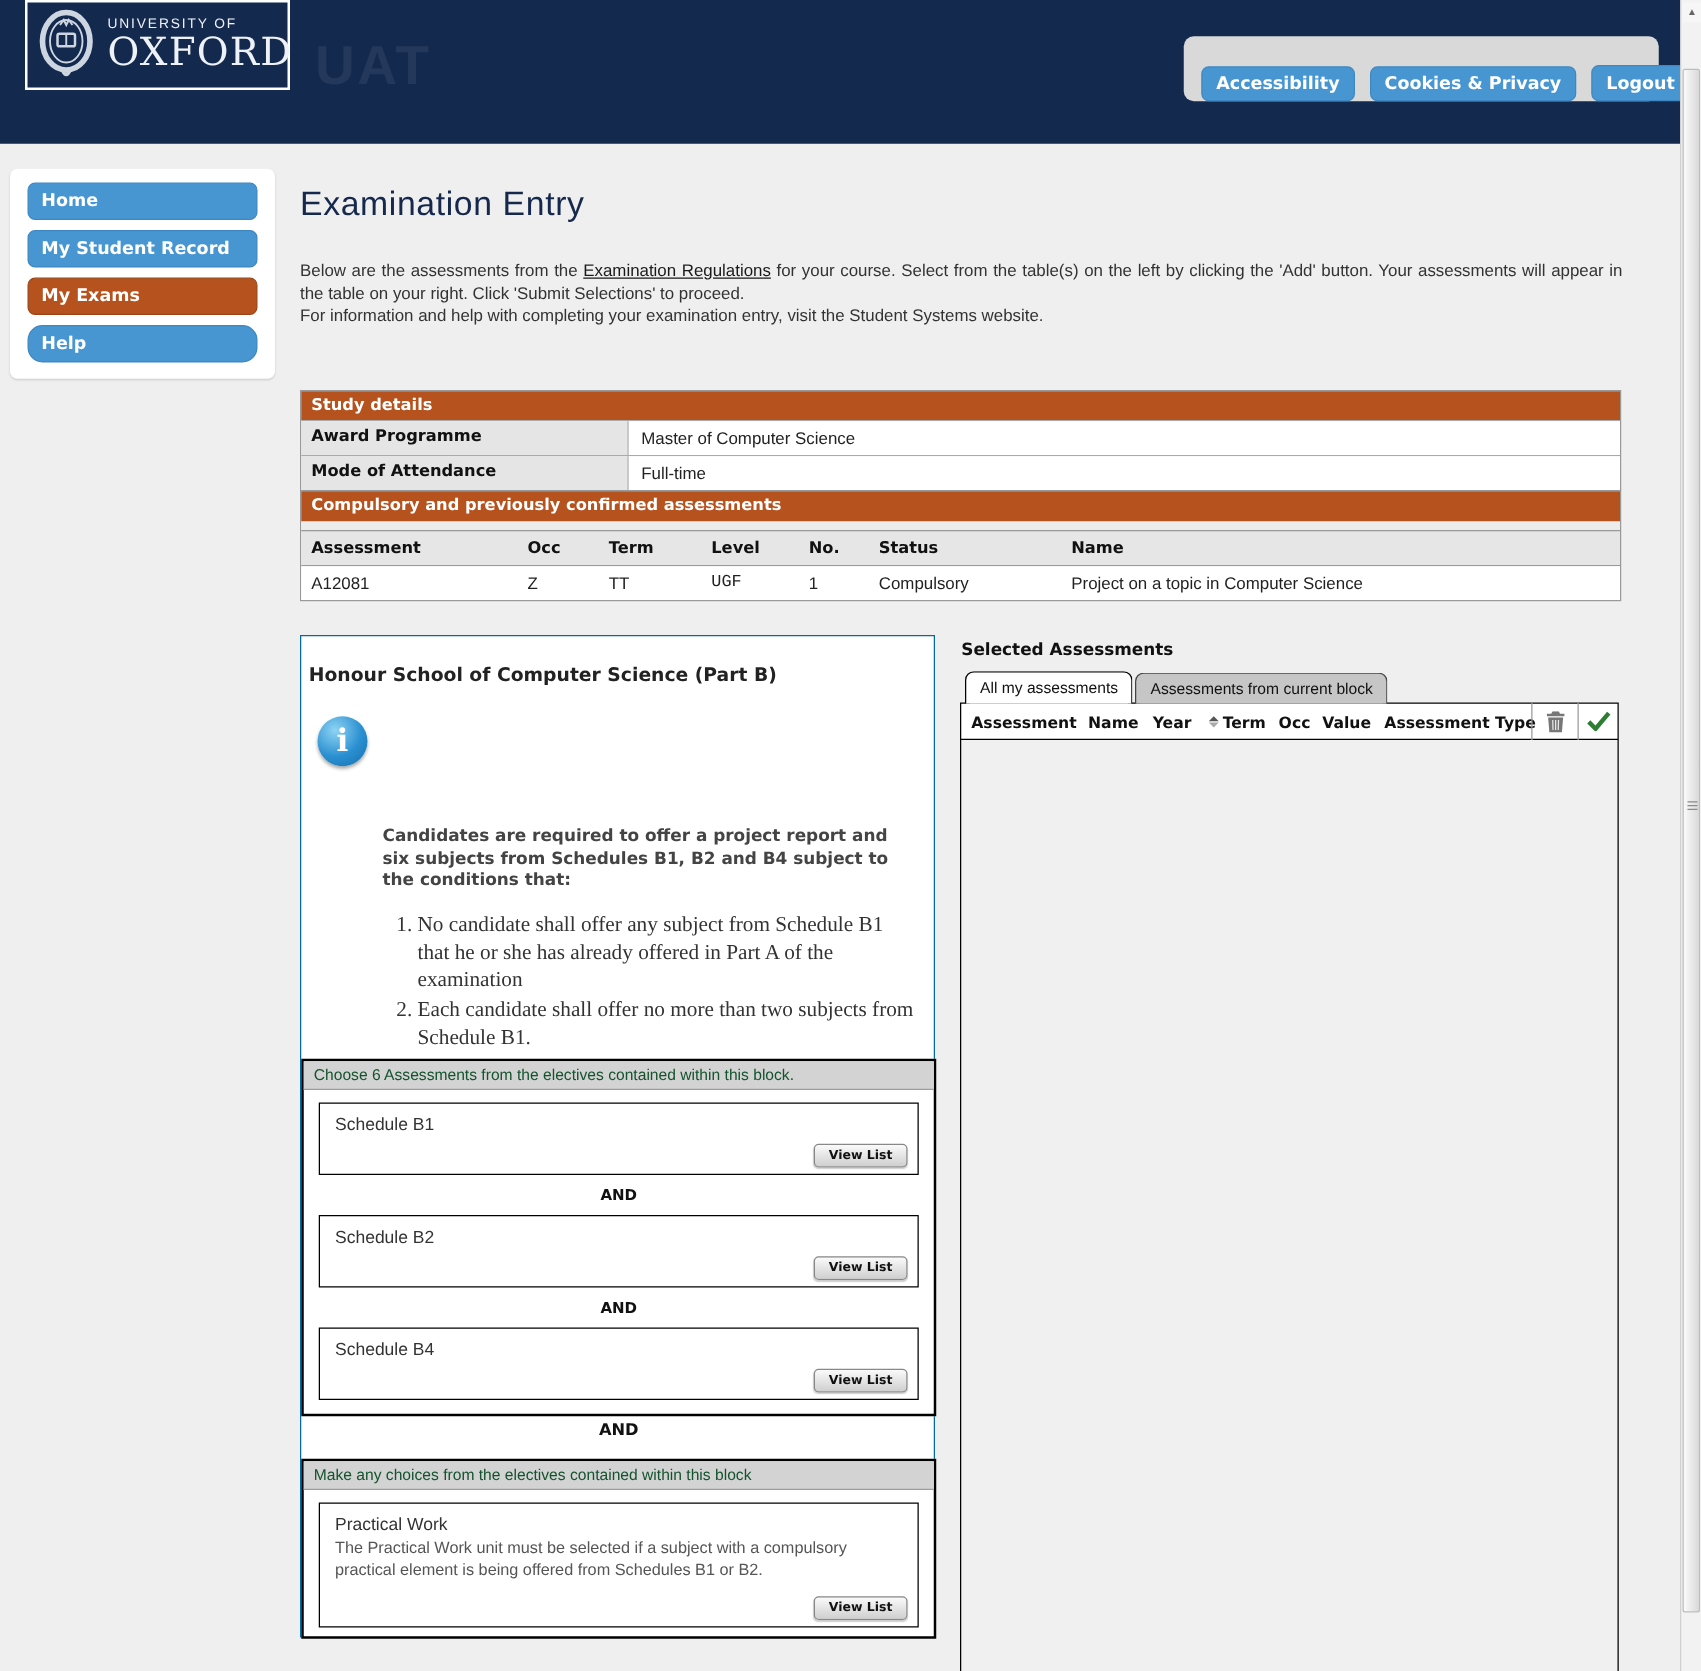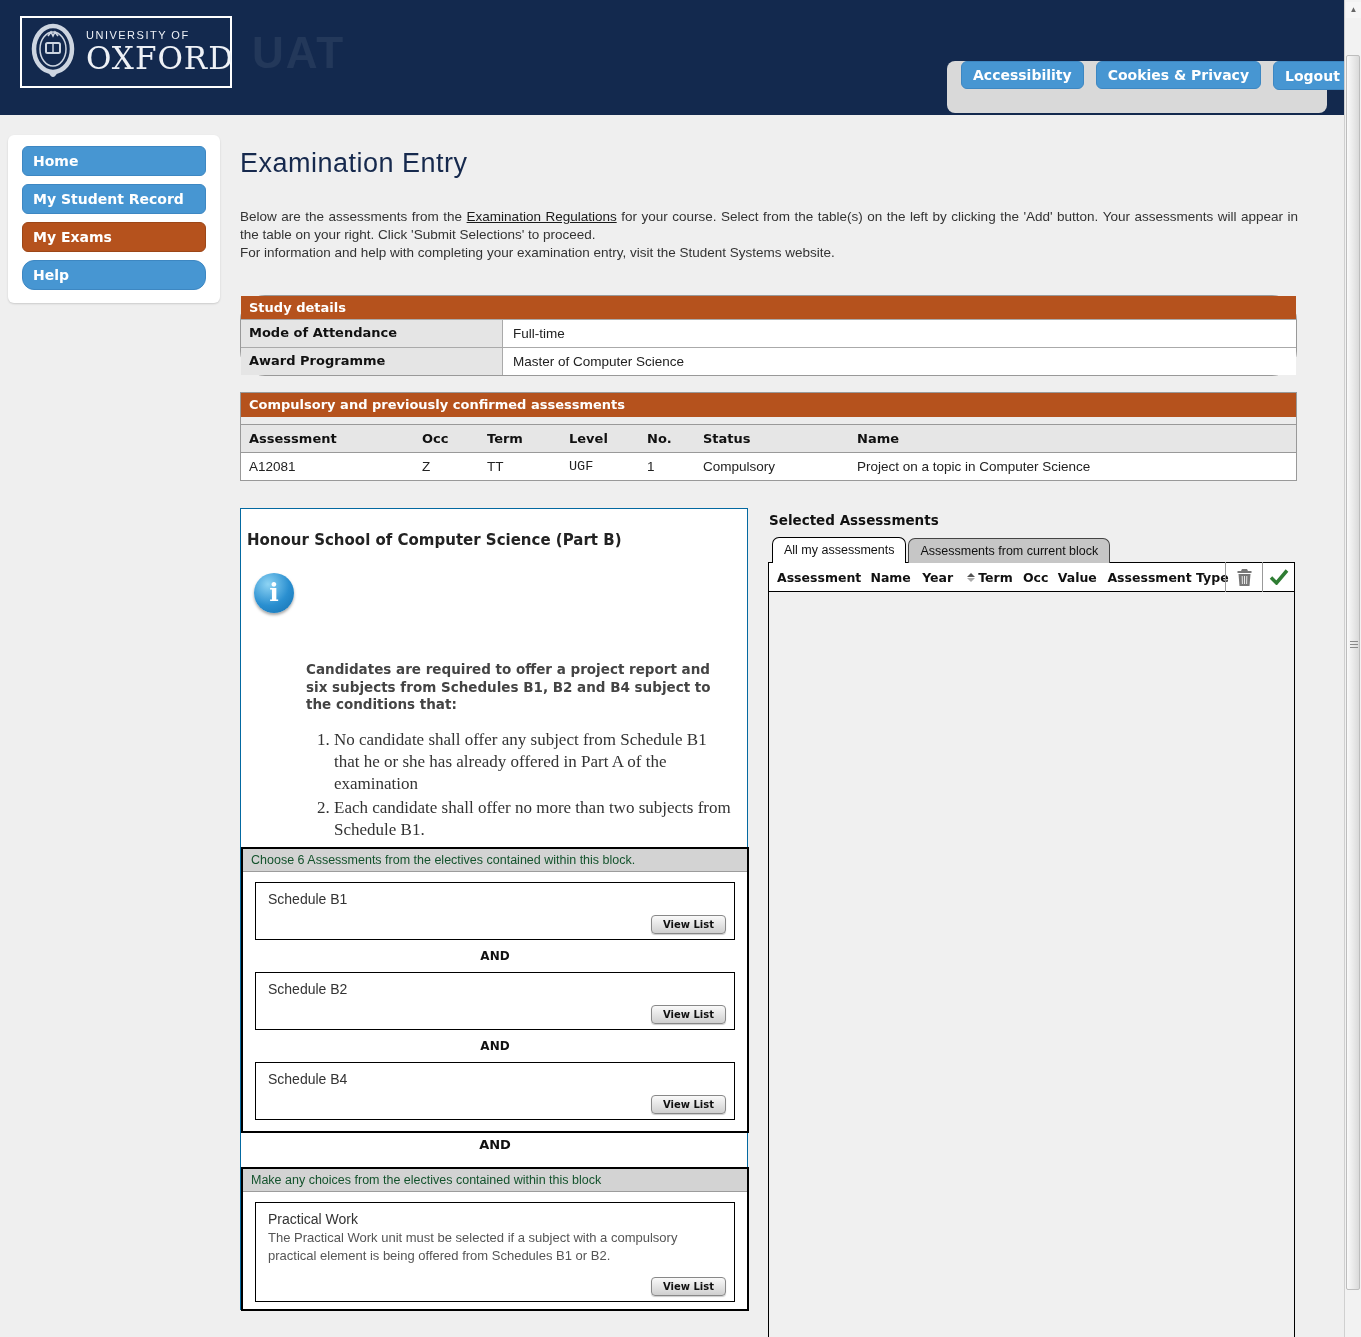--- a/index.html
+++ b/index.html
@@ -9,37 +9,37 @@
     font-family: "Liberation Sans", sans-serif;
     background: #efefef;
     overflow: hidden;
   }
   
   .top-header {
     position: absolute; left: 0; top: 0; width: 1361px; height: 115px;
     background: #13294e;
   }
   .logo-box {
-    position: absolute; left: 20px; top: 16px; width: 212px; height: 72px;
+    position: absolute; left: 20px; top: 0; width: 212px; height: 72px;
     border: 2px solid #ffffff; background: #13294e;
     display: flex; align-items: center; padding-left: 8px;
   }
   .crest { width: 46px; height: 58px; flex: 0 0 auto; }
   .logo-text { color: #eef1f6; margin-left: 10px; line-height: 1.05; }
   .logo-top { font-size: 11px; letter-spacing: 1.5px; font-family: "Liberation Sans", sans-serif; }
   .logo-main { font-size: 31px; font-family: "DejaVu Serif", serif; letter-spacing: 1px; }
   .uat-label {
     position: absolute; left: 252px; top: 28px;
     font-size: 44px; font-weight: bold; color: rgba(255,255,255,0.07);
     letter-spacing: 2px;
   }
   .header-tray {
     position: absolute; left: 947px; top: 29px; width: 380px; height: 52px;
     background: #d9d9d9; border-radius: 8px;
-    display: flex; align-items: flex-start; gap: 12px; padding: 0 14px; margin-top: 32px;
+    display: flex; align-items: flex-end; gap: 12px; padding: 0 14px;
   }
   .hdr-btn {
     background: #4796d2; color: #ffffff; border: 1px solid #3d87c2;
     border-radius: 6px; font-family: "DejaVu Sans", sans-serif;
     font-weight: bold; font-size: 14px; padding: 5px 11px; cursor: pointer;
     white-space: nowrap;
   }
   .logout-btn { display: flex; align-items: center; gap: 7px; }
   .logout-ico {
     width: 17px; height: 17px; border-radius: 50%;
@@ -87,21 +87,21 @@
   .intro { position: absolute; left: 0; top: 68px; width: 1058px;
     font-size: 13.5px; color: #333; line-height: 1.35; text-align: justify; }
   .intro a { color: #1a1a1a; text-decoration: underline; }
   
   .otable { position: absolute; left: 0; width: 1057px; background: #fff;
     border: 1px solid #999; }
   .otable-hdr {
     background: #b5521d; color: #ffffff; font-family: "DejaVu Sans", sans-serif;
     font-weight: bold; font-size: 13px; padding: 4px 8px;
   }
-  .study-tbl { top: 155px; border-radius: 25px; }
+  .study-tbl { top: 172px; }
   .study-row { display: flex; border-top: 1px solid #aaa; }
   .study-lbl {
     width: 262px; background: #e5e5e5; border-right: 1px solid #aaa;
     font-family: "DejaVu Sans", sans-serif; font-weight: bold; font-size: 13px;
     color: #111; padding: 5px 8px;
   }
   .study-val { flex: 1; background: #fff; font-size: 13.5px; color: #222; padding: 6px 10px; }
   .conf-tbl { top: 252px; }
   .conf-spacer { height: 8px; background: #ececec; border-top: 1px solid #b5521d; }
   .conf-head, .conf-row { display: flex; }
@@ -252,26 +252,26 @@
 
 <div class="main">
   <h1 class="page-title">Examination Entry</h1>
 
   <p class="intro"><span>Below are the assessments from the </span><a href="#">Examination Regulations</a><span> for your course. Select from the table(s) on the left by clicking the 'Add' button. Your assessments will appear in the table on your right. Click 'Submit Selections' to proceed.</span><br>
   <span>For information and help with completing your examination entry, visit the Student Systems website.</span></p>
 
   <div class="otable study-tbl">
     <div class="otable-hdr">Study details</div>
     <div class="study-row">
+      <div class="study-lbl">Award Programme</div>
+      <div class="study-val">Master of Computer Science</div>
+    </div>
+    <div class="study-row">
       <div class="study-lbl">Mode of Attendance</div>
       <div class="study-val">Full-time</div>
-    </div>
-    <div class="study-row">
-      <div class="study-lbl">Award Programme</div>
-      <div class="study-val">Master of Computer Science</div>
     </div>
   </div>
 
   <div class="otable conf-tbl">
     <div class="otable-hdr">Compulsory and previously confirmed assessments</div>
     <div class="conf-spacer"></div>
     <div class="conf-head">
       <div class="c-assess">Assessment</div>
       <div class="c-occ">Occ</div>
       <div class="c-term">Term</div>

